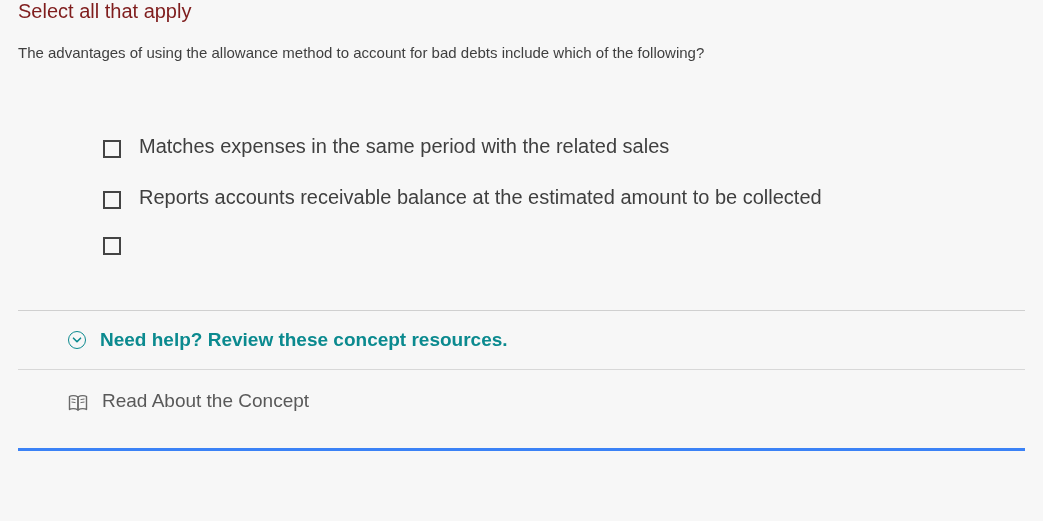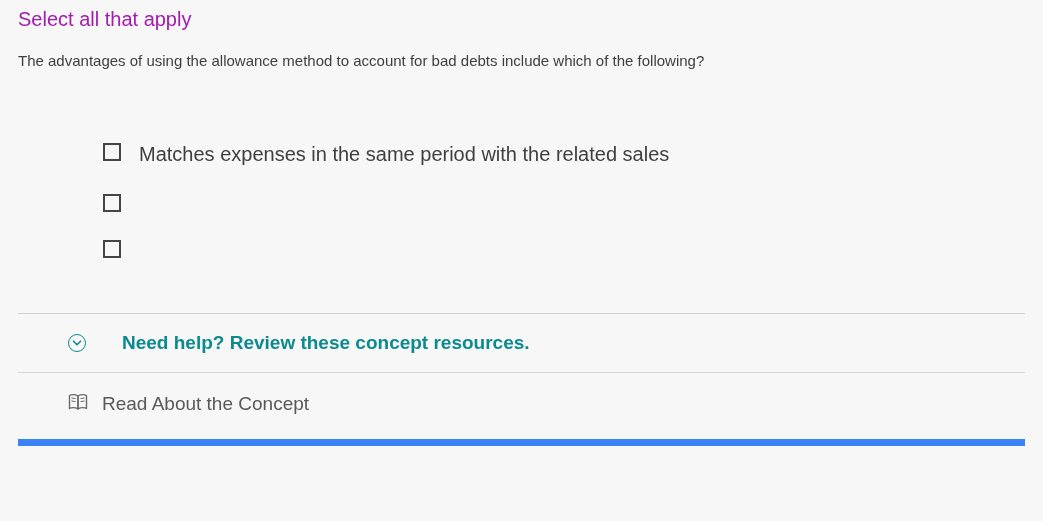--- a/index.html
+++ b/index.html
@@ -10,36 +10,36 @@
       width: 1043px;
       height: 521px;
       overflow: hidden;
       position: relative;
     }
     .page {
       padding: 0 18px;
     }
     .instruction {
       font-size: 20px;
-      color: #a21caf;
-      margin-top: 8px;
+      color: #7f1d1d;
+      margin-top: 0;
       margin-bottom: 18px;
     }
     .question {
       font-size: 15px;
       color: #3f3f3f;
       line-height: 1.6;
       margin-bottom: 70px;
     }
     .options {
       padding-left: 85px;
     }
     .option {
       display: flex;
-      align-items: flex-start;
+      align-items: flex-end;
       margin-bottom: 28px;
       cursor: pointer;
     }
     .checkbox {
       width: 18px;
       height: 18px;
       border: 2.5px solid #444;
       background: transparent;
       flex-shrink: 0;
       margin-right: 18px;
@@ -51,44 +51,43 @@
     .help-section {
       margin-top: 55px;
       border-top: 1px solid #d0d0d0;
     }
     .help-header {
       display: flex;
       align-items: center;
       padding: 18px 40px 18px 50px;
       border-bottom: 1px solid #d8d8d8;
       cursor: pointer;
-      gap: 22px;
     }
     .chevron-circle {
       width: 18px;
       height: 18px;
       border: 1.5px solid #0b8a8f;
       border-radius: 50%;
       display: flex;
       align-items: center;
       justify-content: center;
       margin-right: 14px;
       flex-shrink: 0;
     }
     .chevron-circle svg { display: block; }
     .help-title {
       font-size: 19px;
       font-weight: 700;
       color: #0b8a8f;
     }
     .resource-row {
       display: flex;
-      align-items: flex-start;
-      padding: 20px 40px 24px 50px;
-      border-bottom: 7px solid #3b82f6;
+      align-items: flex-end;
+      padding: 20px 40px 36px 50px;
+      border-bottom: 3px solid #3b82f6;
       cursor: pointer;
     }
     .book-icon {
       width: 20px;
       height: 18px;
       margin-right: 14px;
       flex-shrink: 0;
     }
     .resource-label {
       font-size: 19px;
@@ -102,20 +101,21 @@
   <div class="instruction">Select all that apply</div>
   <div class="question">The advantages of using the allowance method to account for bad debts include which of the following?</div>
 
   <div class="options">
     <div class="option">
       <span class="checkbox"></span>
       <span class="option-label">Matches expenses in the same period with the related sales</span>
     </div>
     <div class="option">
       <span class="checkbox"></span>
+      <span class="option-label">Reports accounts receivable balance at the estimated amount to be collected</span>
     </div>
     <div class="option">
       <span class="checkbox"></span>
     </div>
   </div>
 
   <div class="help-section">
     <div class="help-header">
       <span class="chevron-circle">
         <svg width="10" height="10" viewBox="0 0 10 10">

